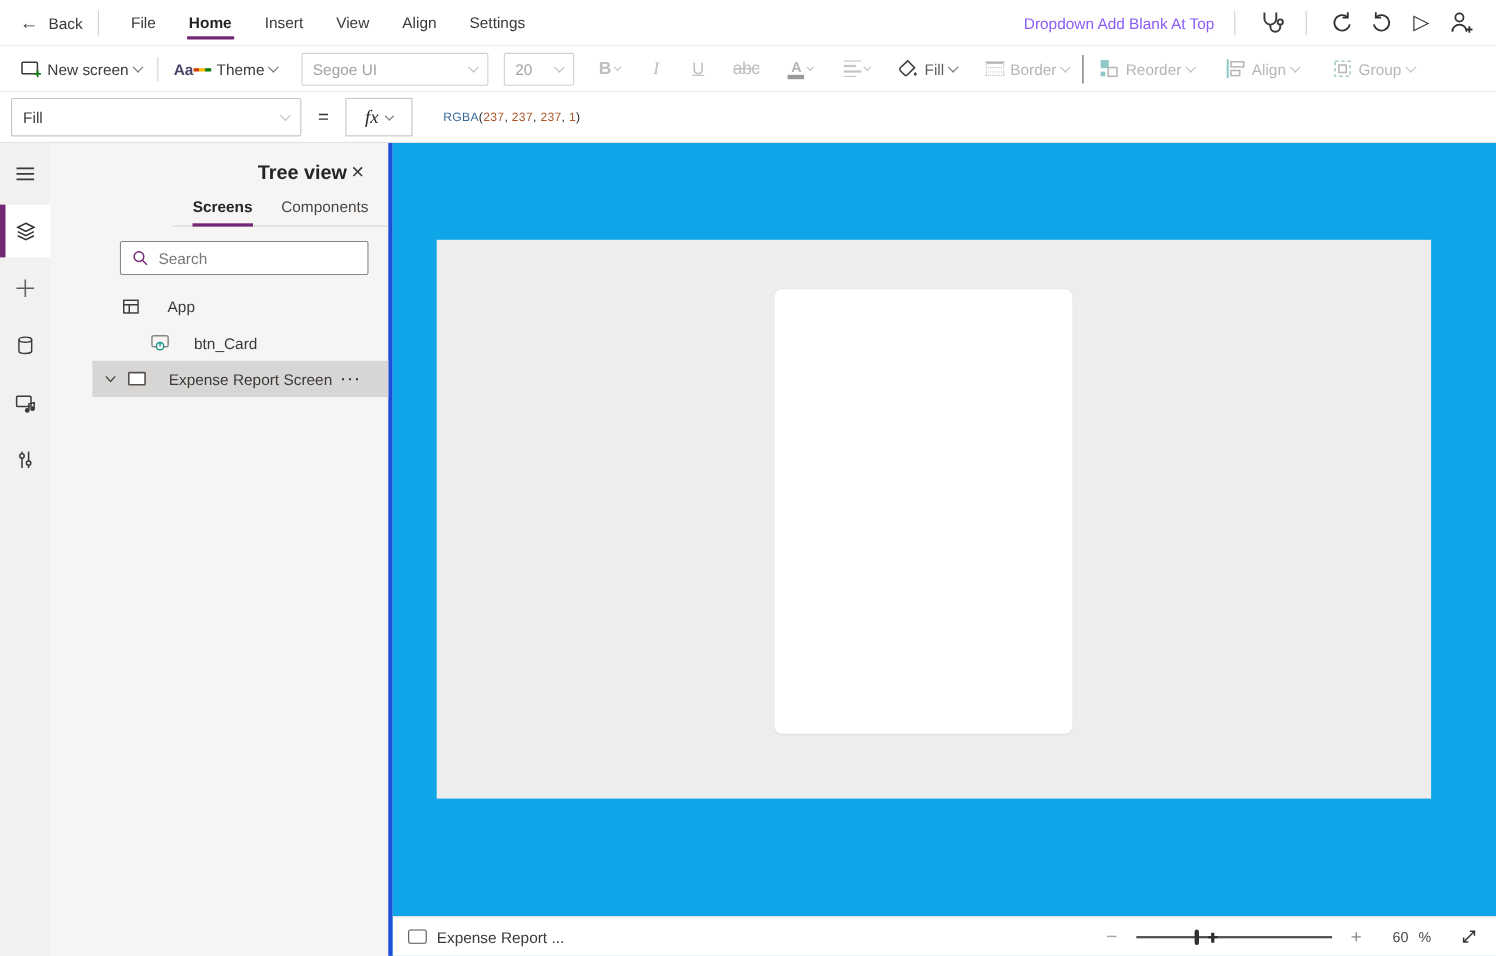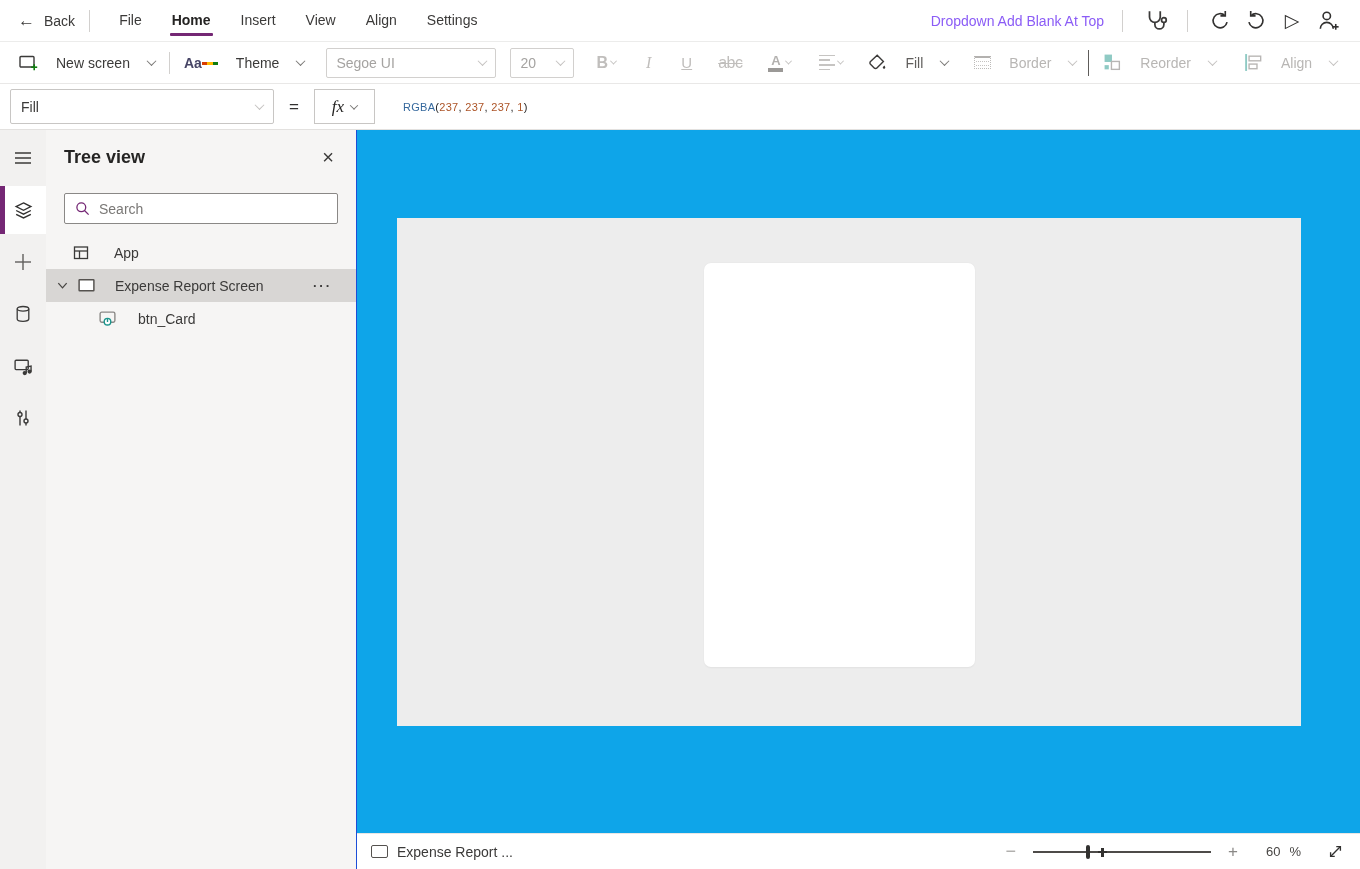--- a/index.html
+++ b/index.html
@@ -24,21 +24,21 @@
                              height:3px; background:#742774; border-radius:1px; }
   .menubar-right { margin-left:auto; display:flex; align-items:center; }
   .menubar-right .title-text { color:#8b5cf6; margin-right:4px; }
   .icon-btn { display:flex; align-items:center; justify-content:center;
               width:36px; height:34px; flex:none; }
   .play-glyph { font-size:19px; color:#323130; line-height:1; }
 
   
   .toolbar { height:42px; display:flex; align-items:center; background:#fff;
              border-bottom:1px solid #e9e8e7; padding-left:18px; overflow:hidden; white-space:nowrap; }
-  .tb-btn { display:flex; align-items:center; gap:18px; color:#3b3a39; flex:none; }
+  .tb-btn { display:flex; align-items:center; gap:5px; color:#3b3a39; flex:none; }
   .tb-btn.disabled { color:#b8b6b4; }
   .tb-label-dim { color:#605e5c; }
   .chev { width:7px; height:7px; border-right:1.4px solid #7a7876; border-bottom:1.4px solid #7a7876;
           transform:rotate(45deg) translate(-1px,-1px); display:inline-block; flex:none; }
   .chev.dim { border-color:#c4c2c0; }
   .select-box { height:30px; border:1px solid #d2d0ce; border-radius:2px; background:#fff;
                 display:flex; align-items:center; padding:0 9px; color:#a5a3a1; flex:none; }
   .theme-aa { display:flex; flex-direction:row; align-items:center; line-height:1; }
   .theme-aa .aa-txt { font-size:14px; font-weight:bold; color:#474566; }
   .theme-aa .aa-bar { width:16px; height:3px; margin-top:1px;
@@ -78,22 +78,22 @@
   
   .content { display:flex; height:739px; }
 
   
   .rail { width:46px; background:#f2f1f0; padding-top:4px; display:flex; flex-direction:column; flex:none; }
   .rail-item { height:48px; margin-bottom:4px; display:flex; align-items:center; justify-content:center; position:relative; }
   .rail-item.selected { background:#fff; }
   .rail-item.selected::before { content:""; position:absolute; left:0; top:0; bottom:0; width:5px; background:#742774; }
 
   
-  .treepanel { width:311px; background:#f6f5f4; border-right:1px solid #1d4ed8; flex:none;
-               display:flex; flex-direction:column; }
+  .treepanel { width:311px; background:#f6f5f4; border-right:4px solid #1d4ed8; flex:none;
+               display:flex; flex-direction:column;align-items:flex-end; }
   .tp-header { display:flex; align-items:center; padding:15px 18px 11px 18px; }
   .tp-title { font-size:18px; font-weight:bold; color:#252423; }
   .tp-close { margin-left:auto; font-size:20px; color:#3b3a39; line-height:1; padding:2px 4px; }
   .tp-tabs { display:flex; gap:26px; padding:0 18px; border-bottom:1px solid #d8d6d4; }
   .tp-tab { padding-bottom:7px; color:#484644; position:relative; }
   .tp-tab.active { font-weight:bold; color:#242424; border-bottom:3px solid #742774; margin-bottom:-1px; }
   .tp-search { margin:13px 18px 12px 18px; height:31px; border:1px solid #8a8886; border-radius:2px;
                background:#fff; display:flex; align-items:center; padding:0 9px; gap:8px; }
   .tp-search input { border:none; outline:none; flex:1; font-size:14px; font-family:inherit; color:#323130; background:transparent; }
   .tp-search input::placeholder { color:#7a7876; }
@@ -340,53 +340,57 @@
         <circle cx="13" cy="13" r="2" fill="#f2f1f0"></circle>
       </svg>
     </div>
   </nav>
 
   <aside class="treepanel">
     <div class="tp-header">
       <span class="tp-title">Tree view</span>
       <span class="tp-close">×</span>
     </div>
+    <div class="tp-tabs">
+      <span class="tp-tab active">Screens</span>
+      <span class="tp-tab">Components</span>
+    </div>
     <div class="tp-search">
       <svg width="17" height="17" viewBox="0 0 20 20" fill="none" stroke="#742774" stroke-width="1.5">
         <circle cx="8.6" cy="8.6" r="5.2"></circle>
         <line x1="12.6" y1="12.6" x2="17.2" y2="17.2"></line>
       </svg>
       <input type="text" placeholder="Search" style="">
     </div>
     <div>
       <div class="tree-row row-app">
         <svg width="18" height="18" viewBox="0 0 18 18" fill="none" stroke="#3b3a39" stroke-width="1.3">
           <rect x="2.5" y="3" width="13" height="11.5"></rect>
           <line x1="2.5" y1="7" x2="15.5" y2="7"></line>
           <line x1="7.5" y1="7" x2="7.5" y2="14.5"></line>
         </svg>
         <span class="lbl">App</span>
+      </div>
+      <div class="tree-row row-child">
+        <svg width="19" height="19" viewBox="0 0 18 18">
+          <rect x="2" y="3" width="14" height="9.5" rx="1.5" fill="none" stroke="#8a8886" stroke-width="1.3"></rect>
+          <circle cx="9" cy="12" r="3.1" fill="#fff" stroke="#1c948c" stroke-width="1.3"></circle>
+          <line x1="9" y1="9" x2="9" y2="12.3" stroke="#1c948c" stroke-width="1.3"></line>
+        </svg>
+        <span class="lbl">btn_Card</span>
       </div>
       <div class="tree-row row-screen">
         <svg width="13" height="13" viewBox="0 0 14 14" fill="none" stroke="#484644" stroke-width="1.4">
           <polyline points="2.5,4.5 7,9.5 11.5,4.5"></polyline>
         </svg>
         <svg width="19" height="19" viewBox="0 0 18 18">
           <rect x="2" y="3.5" width="14" height="10.5" rx="0.5" fill="#fff" stroke="#55524f" stroke-width="1.4"></rect>
         </svg>
         <span class="lbl">Expense Report Screen</span>
         <span class="more">···</span>
-      </div>
-      <div class="tree-row row-child">
-        <svg width="19" height="19" viewBox="0 0 18 18">
-          <rect x="2" y="3" width="14" height="9.5" rx="1.5" fill="none" stroke="#8a8886" stroke-width="1.3"></rect>
-          <circle cx="9" cy="12" r="3.1" fill="#fff" stroke="#1c948c" stroke-width="1.3"></circle>
-          <line x1="9" y1="9" x2="9" y2="12.3" stroke="#1c948c" stroke-width="1.3"></line>
-        </svg>
-        <span class="lbl">btn_Card</span>
       </div>
     </div>
   </aside>
 
   <main class="canvas">
     <div class="design-screen">
       <div class="design-card"></div>
     </div>
 
     <div class="statusbar">

